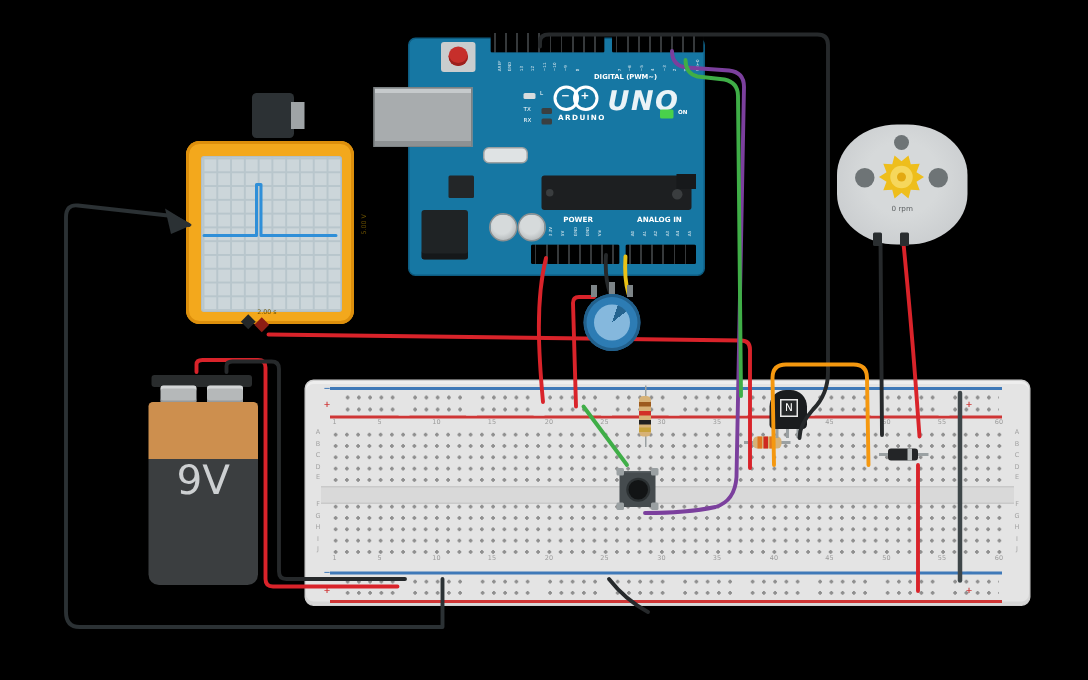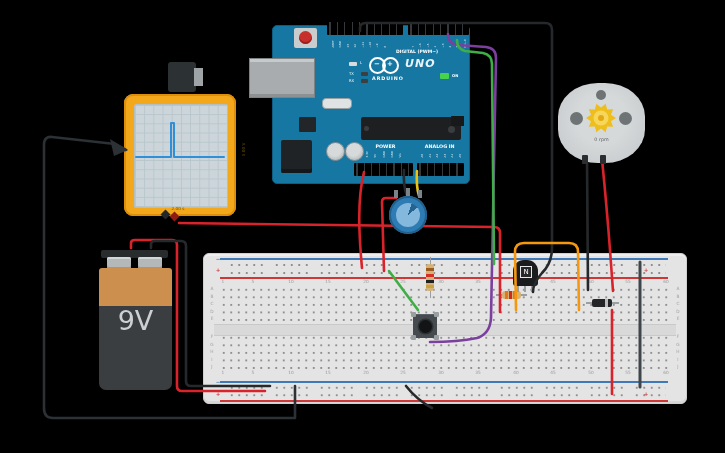--- a/index.html
+++ b/index.html
@@ -236,21 +236,21 @@
     <div class="abs" id="vreg"></div>
     <div class="abs" id="xtal"></div>
     <div class="abs" id="icsp"></div>
     <div class="cap" style="left:53px;"></div>
     <div class="cap" style="left:72px;"></div>
 
     <div class="ring" style="left:96px;top:31px;"></div>
     <div class="ring" style="left:109px;top:31px;"></div>
     <span class="ring-sign" style="left:101px;top:34px;">−</span>
     <span class="ring-sign" style="left:114px;top:34px;">+</span>
-    <span class="white-tag" style="left:132px;top:31px;font-size:11px;font-style:italic;letter-spacing:1px;color:#eaf3f7;">UNO</span>
+    <span class="white-tag" style="left:132px;top:31px;font-size:18px;font-style:italic;letter-spacing:1px;color:#eaf3f7;">UNO</span>
     <span class="white-tag" style="left:95px;top:49px;font-size:6px;letter-spacing:1.2px;transform:scale(.8);">ARDUINO</span>
 
     <div class="led" style="left:76px;top:36px;width:8px;height:4px;background:#d8dcdd;"></div>
     <span class="tinytxt" style="left:87px;top:34px;">L</span>
     <span class="tinytxt" style="left:76px;top:45px;">TX</span>
     <div class="led" style="left:88px;top:46px;width:7px;height:4px;background:#3a3f41;"></div>
     <span class="tinytxt" style="left:76px;top:52px;">RX</span>
     <div class="led" style="left:88px;top:53px;width:7px;height:4px;background:#3a3f41;"></div>
     <div class="led" style="left:167px;top:47px;width:9px;height:6px;background:#49d14b;"></div>
     <span class="tinytxt" style="left:179px;top:47px;font-weight:bold;">ON</span>

